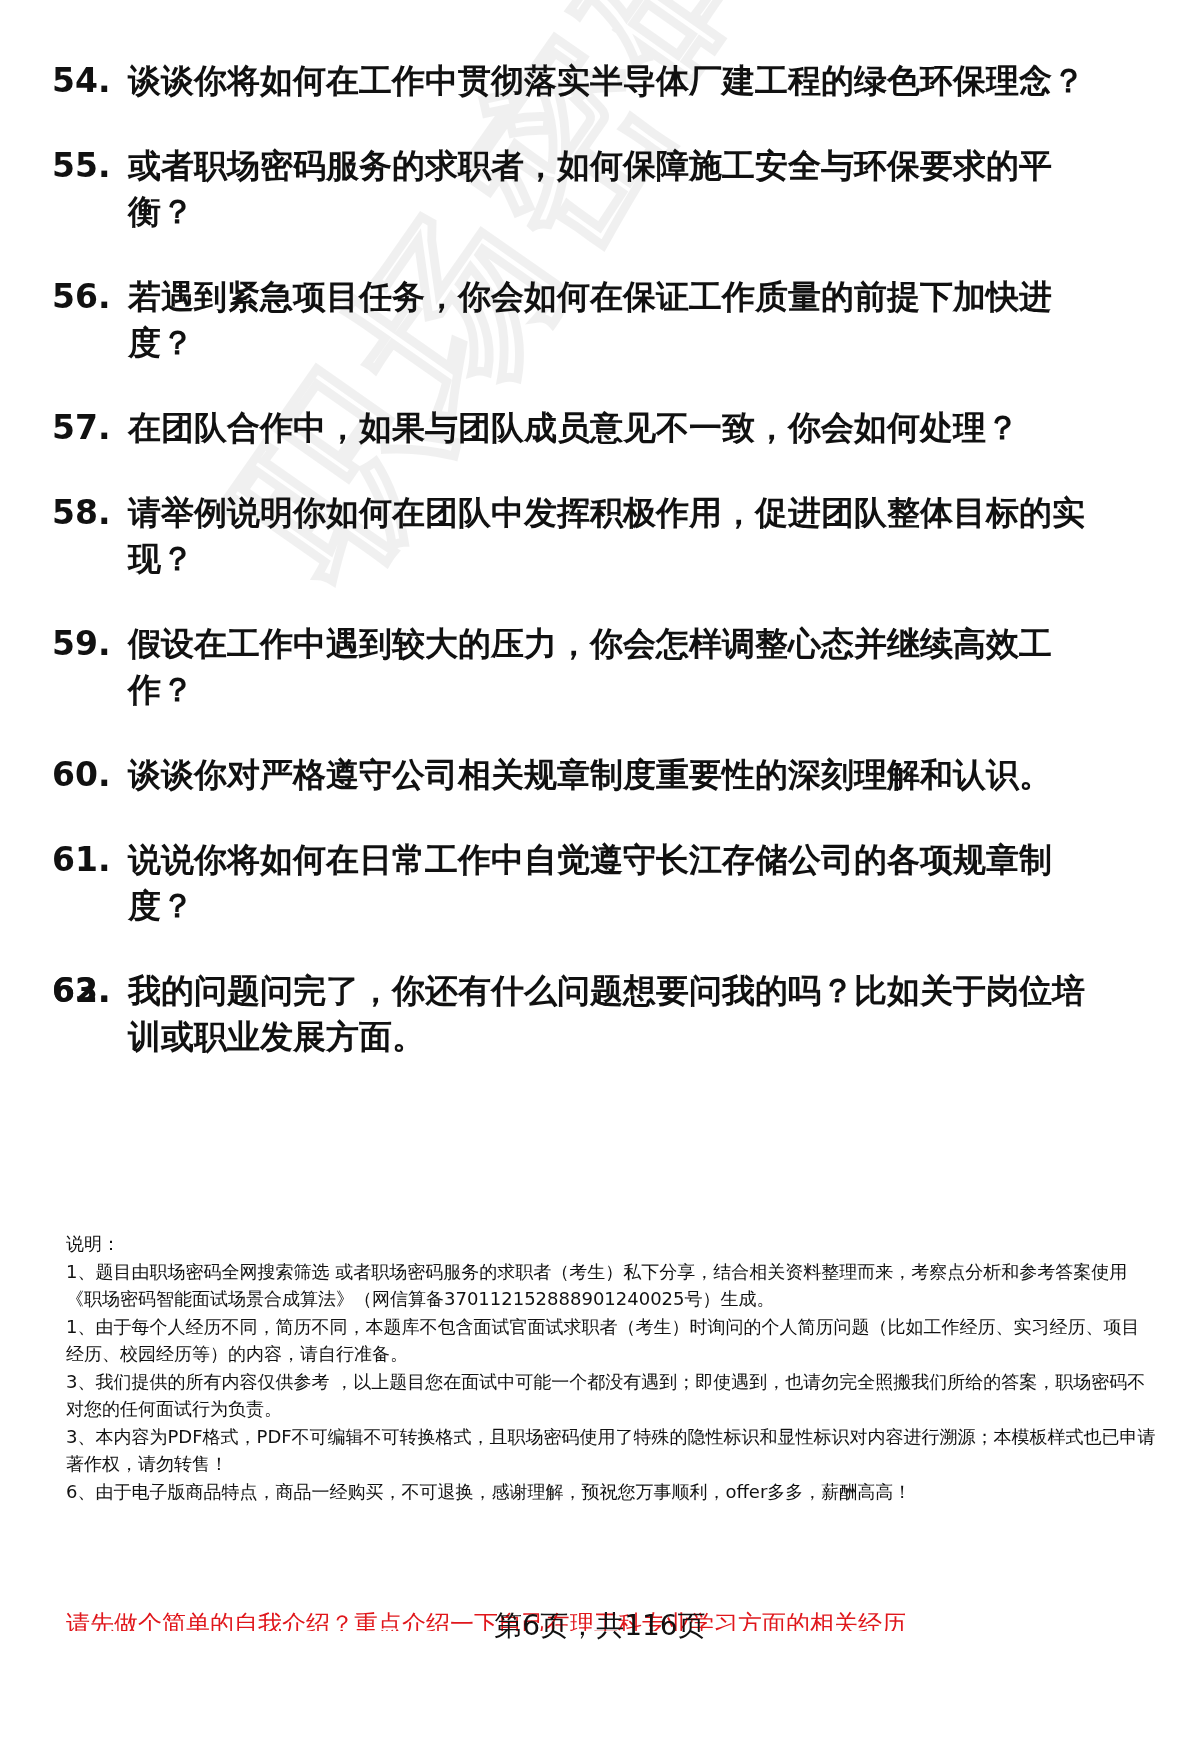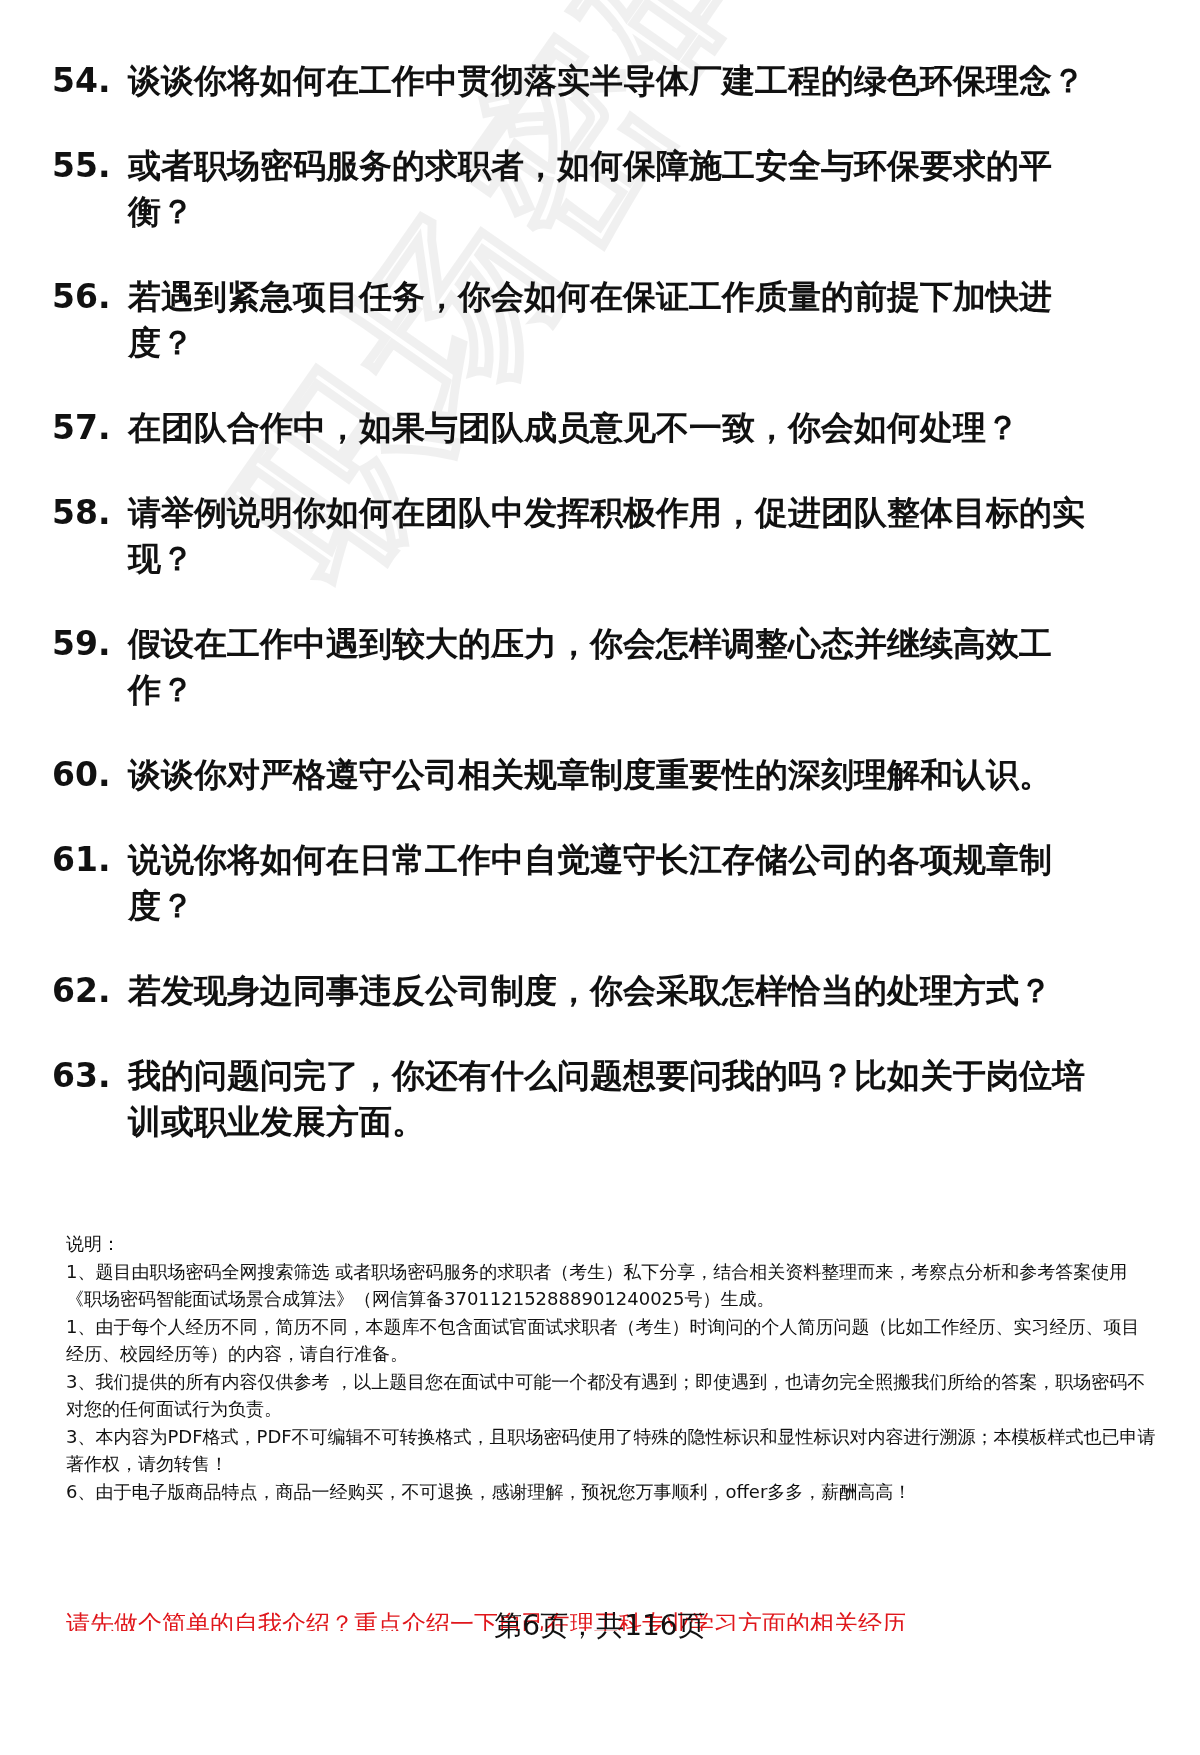--- a/index.html
+++ b/index.html
@@ -70,21 +70,20 @@
   <div class="q">
     <span class="num">60.</span>
     <span>谈谈你对严格遵守公司相关规章制度重要性的深刻理解和认识。</span>
   </div>
   <div class="q">
     <span class="num">61.</span>
     <span>说说你将如何在日常工作中自觉遵守长江存储公司的各项规章制度？</span>
   </div>
   <div class="q">
     <span class="num">62.</span>
-    <span>若发现身边同事违反公司制度，你会采取怎样恰当的处理方式？</span>
   </div>
   <div class="q">
     <span class="num">63.</span>
     <span>我的问题问完了，你还有什么问题想要问我的吗？比如关于岗位培训或职业发展方面。</span>
   </div>
 </div>
 
 <div class="notes">
   <div class="title">说明：</div>
   <div>1、题目由职场密码全网搜索筛选 或者职场密码服务的求职者（考生）私下分享，结合相关资料整理而来，考察点分析和参考答案使用《职场密码智能面试场景合成算法》（网信算备370112152888901240025号）生成。</div>

